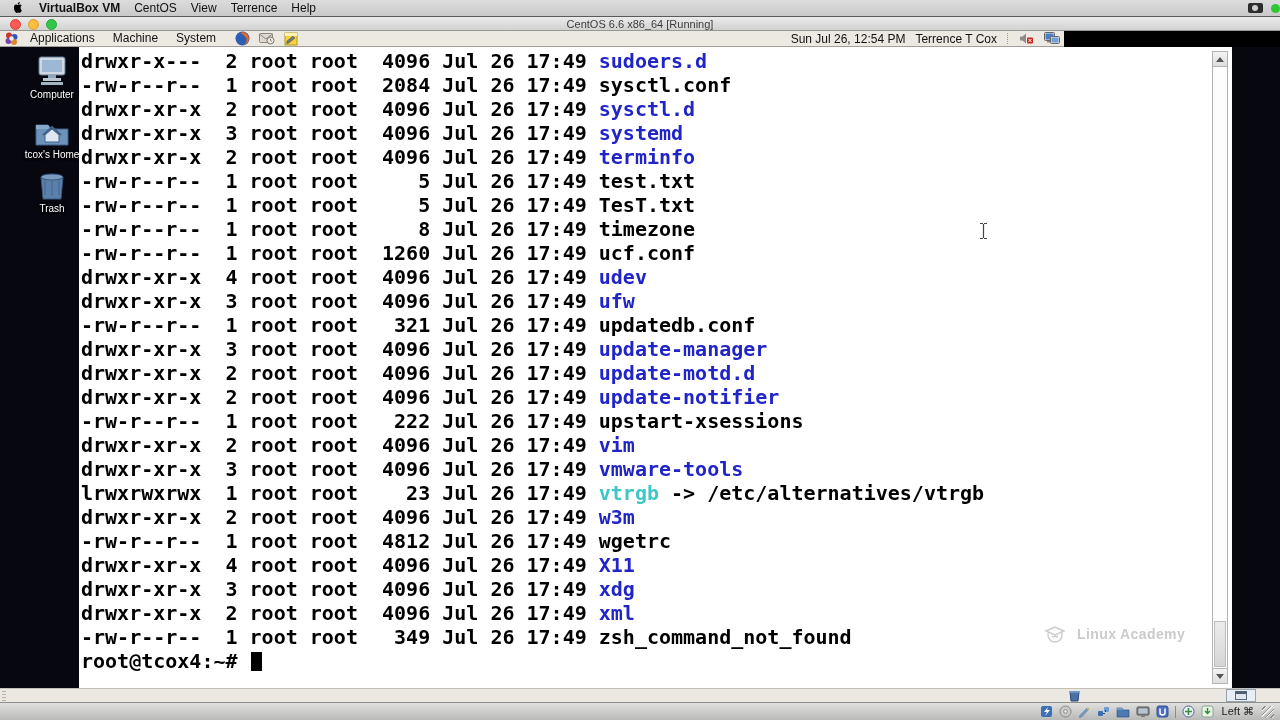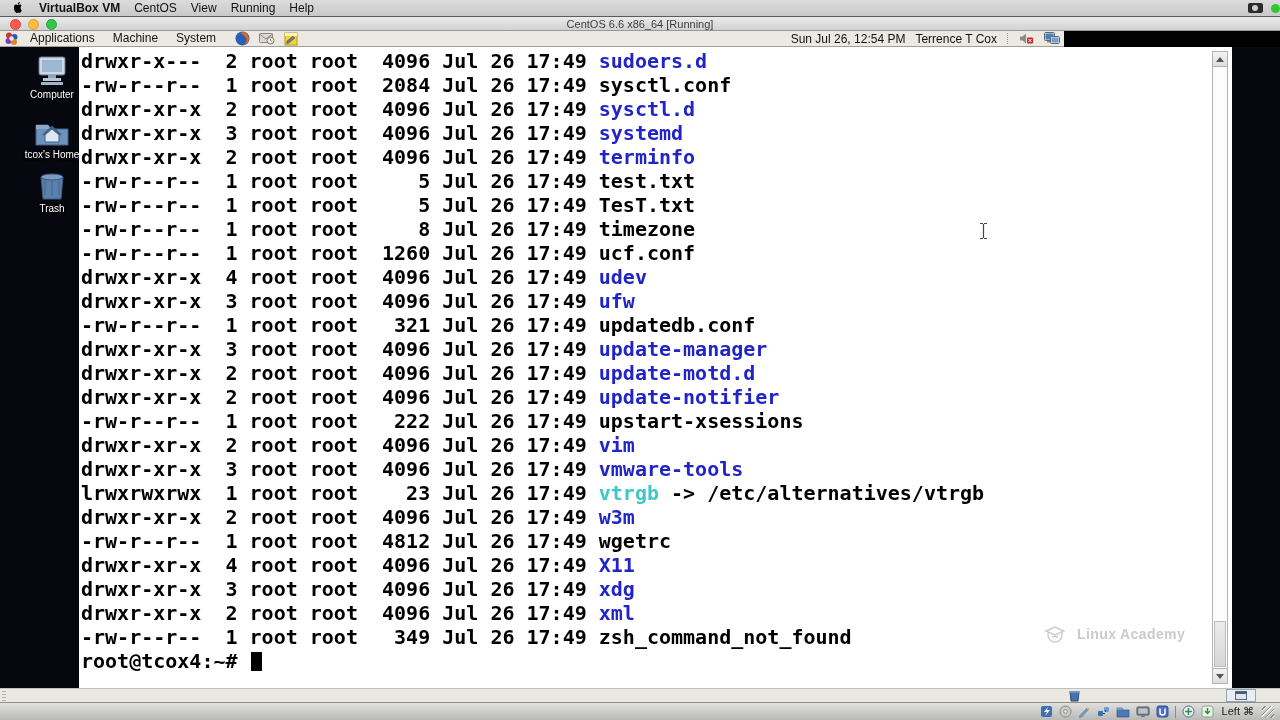--- a/index.html
+++ b/index.html
@@ -99,21 +99,21 @@
 
 <div id="stage">
 
   <div class="macos-menubar">
     <svg class="apple" viewBox="0 0 11 13">
       <path d="M8.3 6.9c0-1.6 1.3-2.4 1.4-2.4C8.9 3.3 7.7 3.2 7.3 3.2c-1-.1-2 .6-2.5.6-.5 0-1.3-.6-2.1-.6C1.6 3.2.6 3.9.1 5-.9 7.2.3 10.4 1.3 12c.5.8 1.1 1.7 1.9 1.6.7 0 1-.5 1.9-.5.9 0 1.1.5 1.9.5.8 0 1.4-.8 1.9-1.6.6-.9.8-1.8.8-1.8s-1.4-.6-1.4-2.3zM6.6 2.1c.4-.5.7-1.2.6-2-.6 0-1.3.4-1.8.9-.4.5-.7 1.2-.6 1.9.7.1 1.4-.3 1.8-.8z" fill="#000" transform="scale(0.8)"></path>
     </svg>
     <span class="app-name">VirtualBox VM</span>
     <span>CentOS</span>
     <span>View</span>
-    <span>Running</span>
+    <span>Terrence</span>
     <span>Help</span>
     <div class="menubar-right">
       <span class="cam-icon"></span>
       <span class="green-dot"></span>
     </div>
   </div>
 
   <div class="vm-titlebar">
     <div class="traffic">
       <span class="light red"></span>

